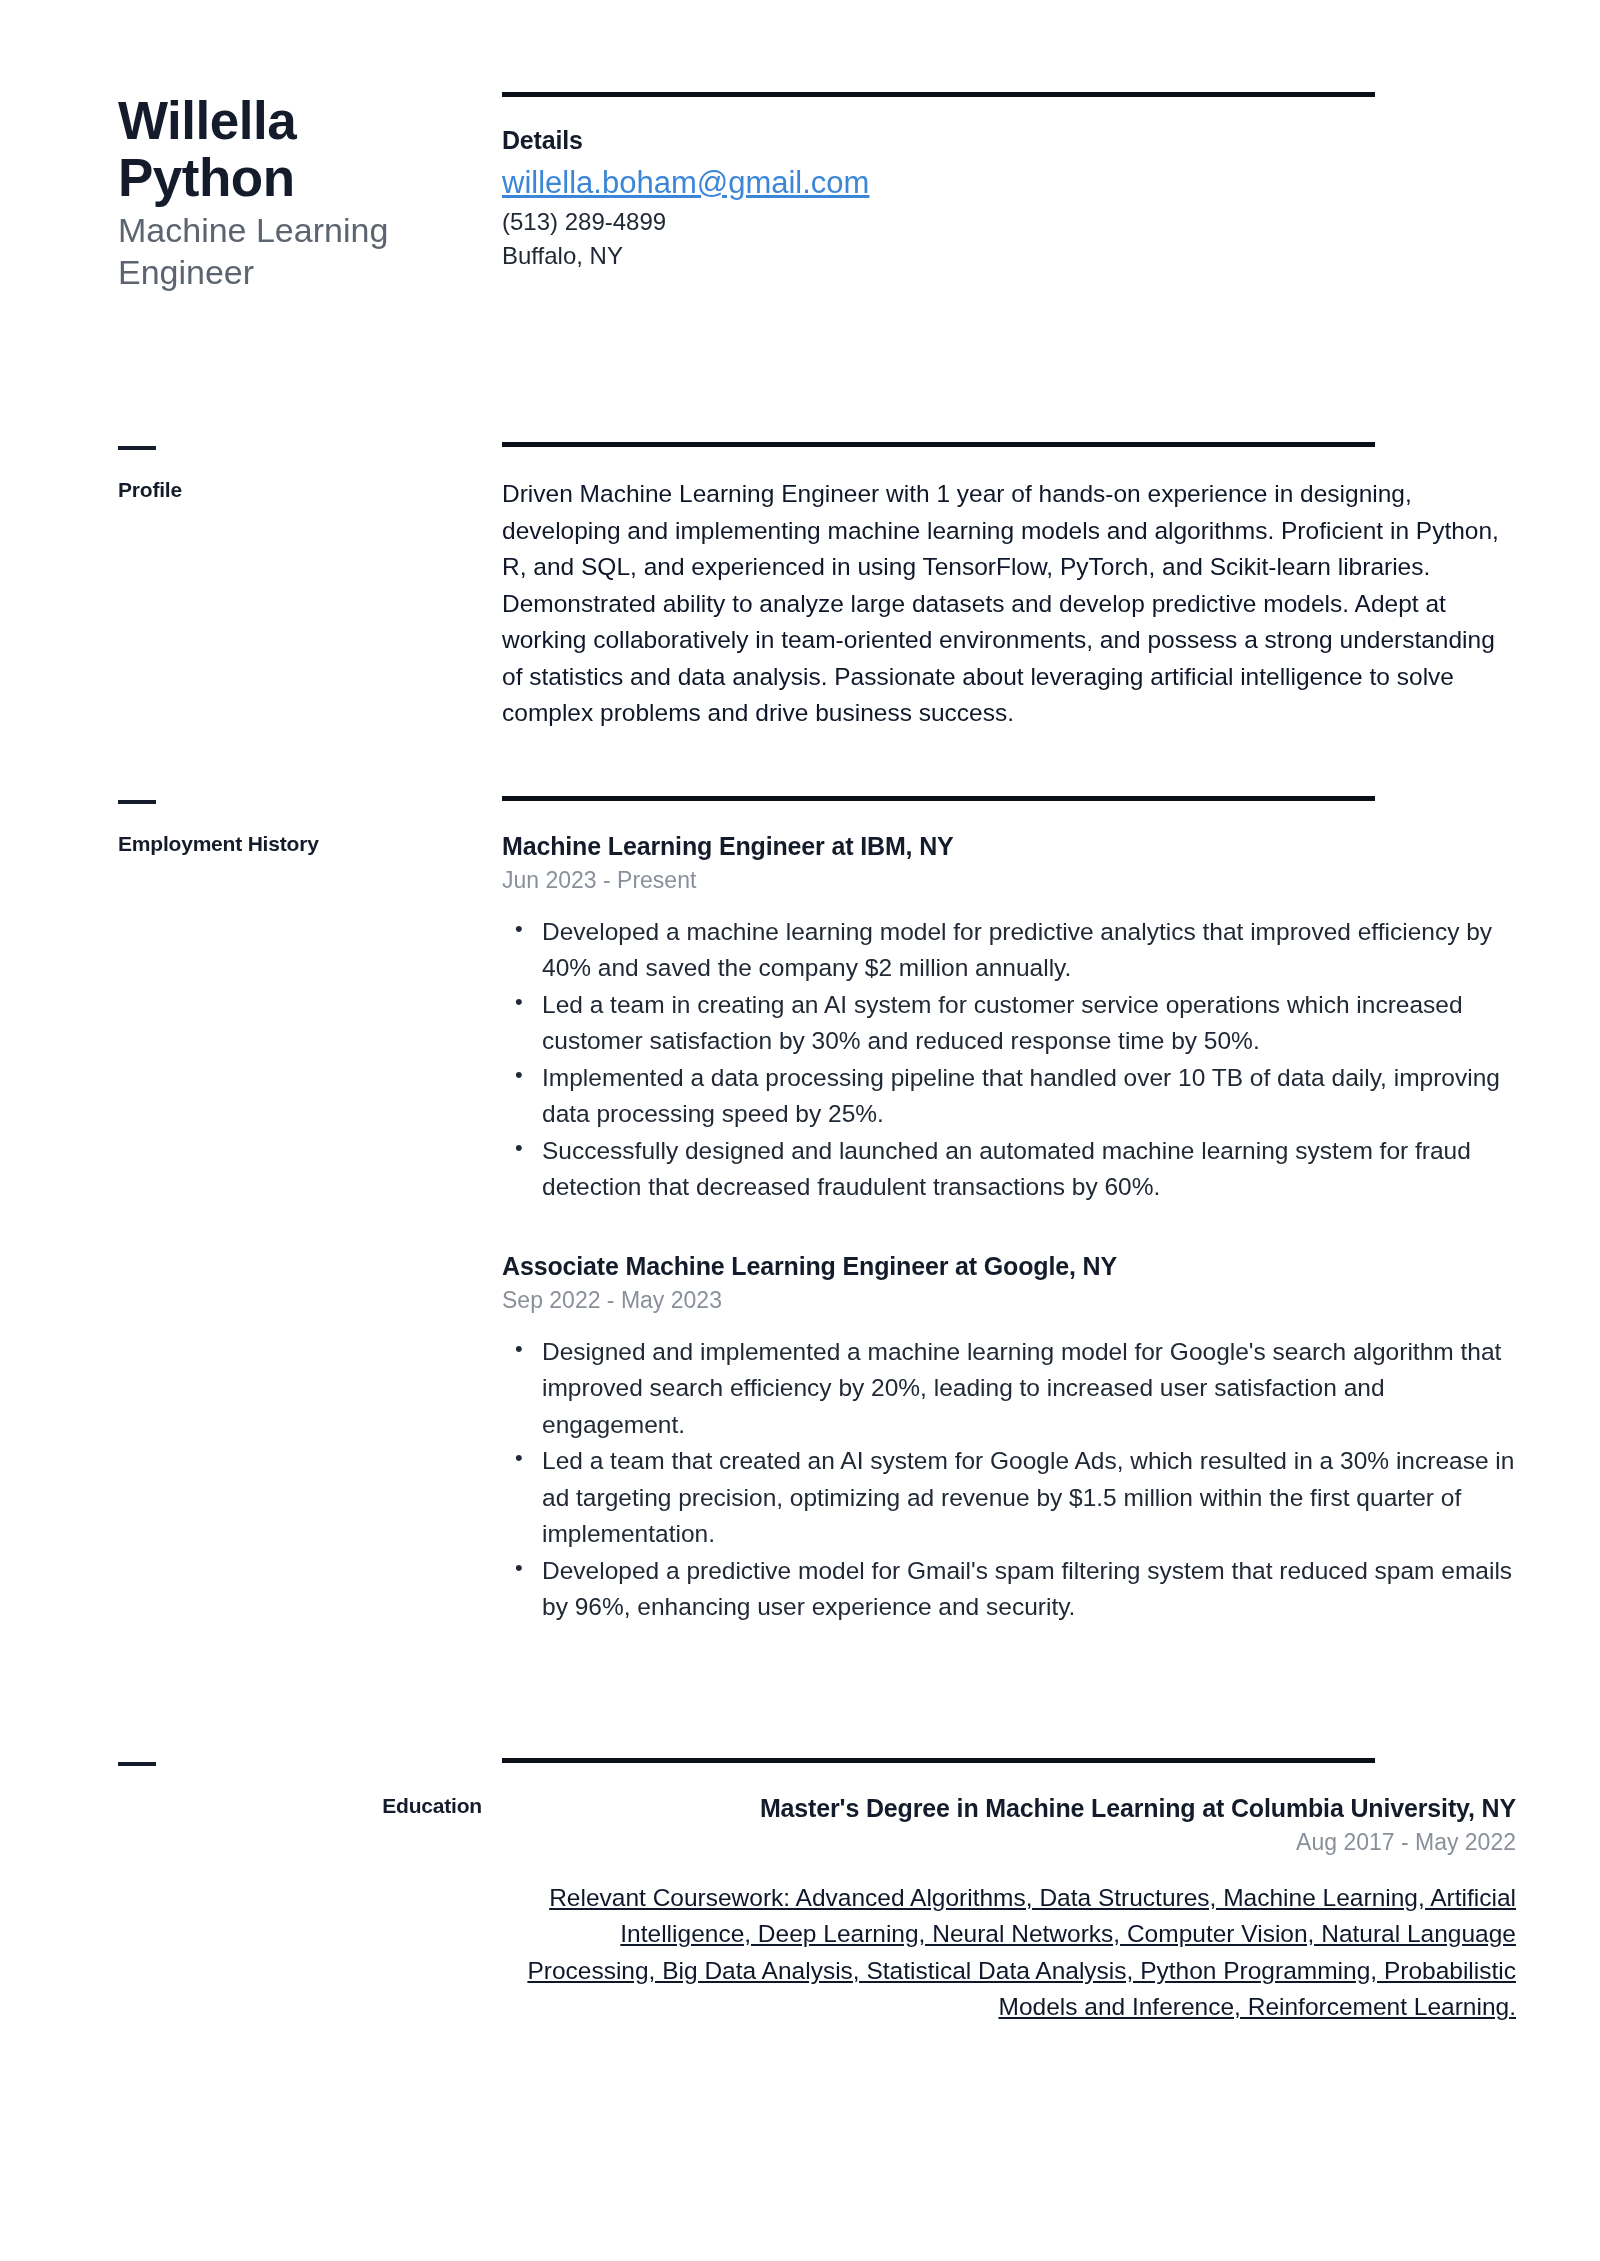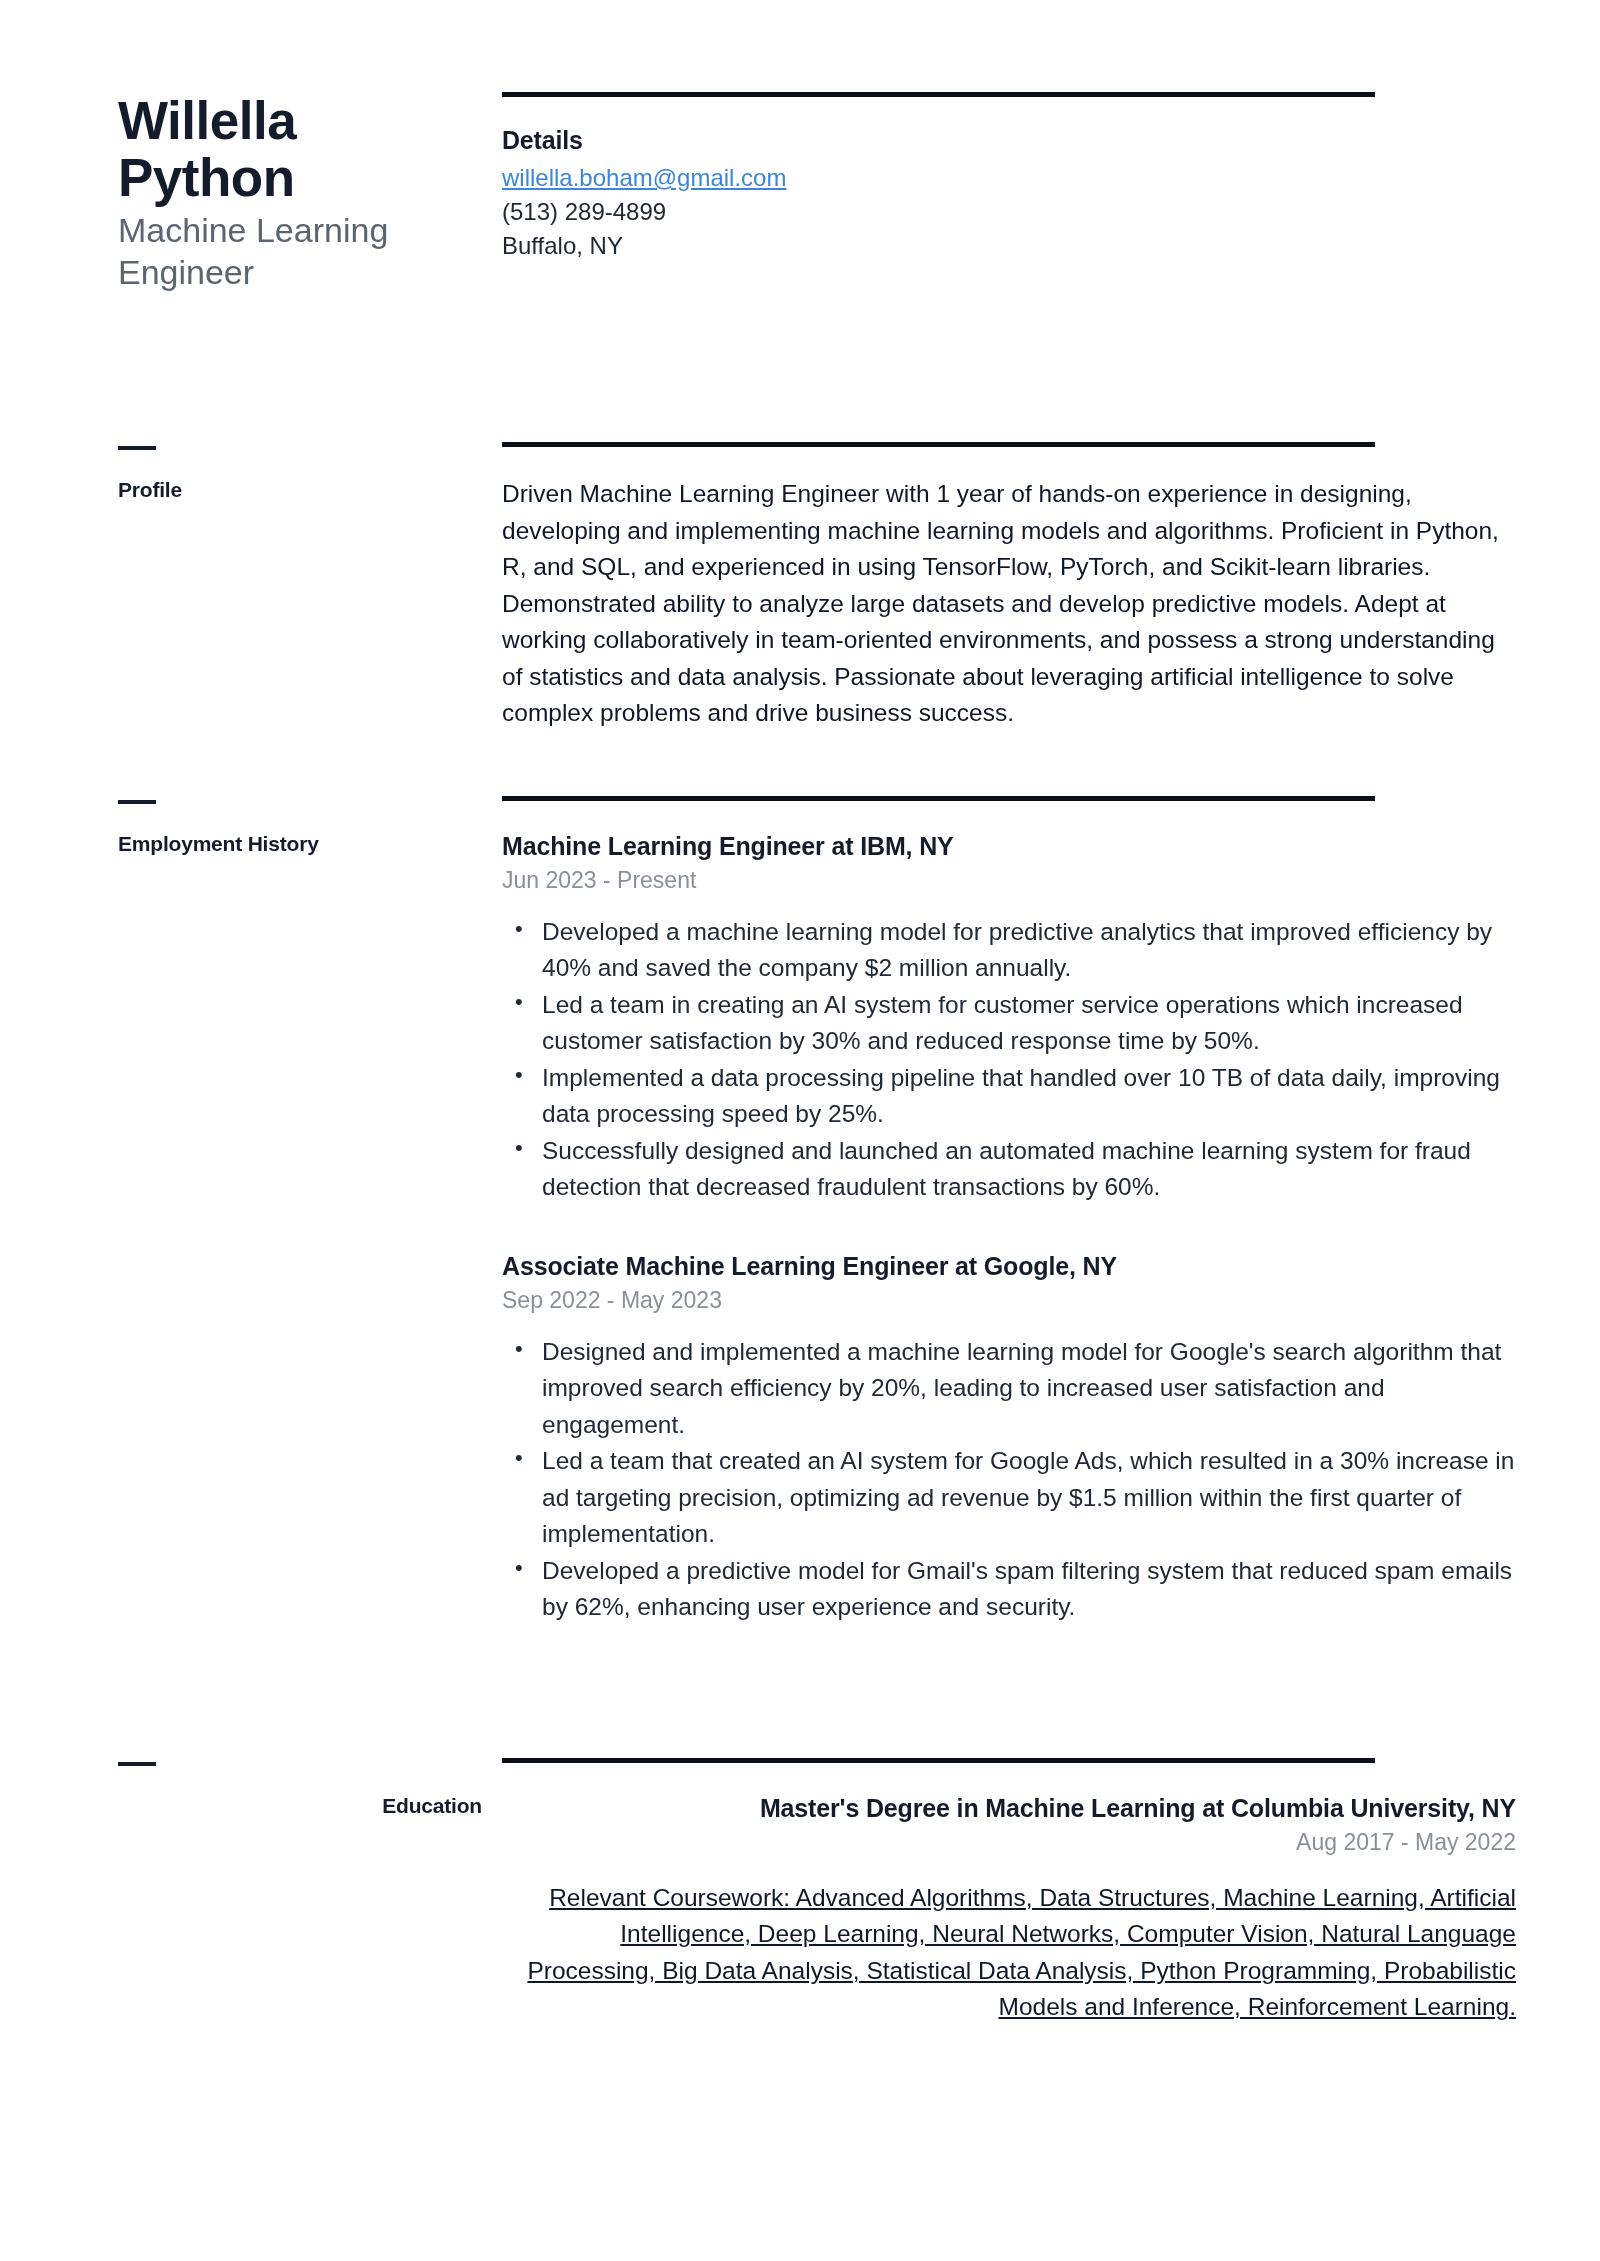--- a/index.html
+++ b/index.html
@@ -93,21 +93,21 @@
     color: #141c2c;
     margin: 0 0 6px 0;
     letter-spacing: -0.2px;
   }
   .details-line {
     font-size: 24px;
     line-height: 1.42;
     color: #1f2733;
   }
   .details-link {
-    font-size: 24px;
+    font-size: 31px;
     line-height: 1.42;
     color: #3b86d8;
     text-decoration: underline;
     display: inline-block;
   }
 
   .body-text {
     font-size: 24.5px;
     line-height: 1.49;
     color: #0f172a;
@@ -219,21 +219,21 @@
           <li>Successfully designed and launched an automated machine learning system for fraud detection that decreased fraudulent transactions by 60%.</li>
         </ul>
       </div>
 
       <div class="entry">
         <div class="entry-title">Associate Machine Learning Engineer at Google, NY</div>
         <div class="entry-date">Sep 2022 - May 2023</div>
         <ul class="bullets">
           <li>Designed and implemented a machine learning model for Google's search algorithm that improved search efficiency by 20%, leading to increased user satisfaction and engagement.</li>
           <li>Led a team that created an AI system for Google Ads, which resulted in a 30% increase in ad targeting precision, optimizing ad revenue by $1.5 million within the first quarter of implementation.</li>
-          <li>Developed a predictive model for Gmail's spam filtering system that reduced spam emails by 62%, enhancing user experience and security.</li>
+          <li>Developed a predictive model for Gmail's spam filtering system that reduced spam emails by 96%, enhancing user experience and security.</li>
         </ul>
       </div>
     </div>
   </div>
 
   <div class="row section-education">
     <div class="col-left">
       <div class="sec-label-wrap">
         <div class="sec-dash"></div>
         <div class="sec-label">Education</div>

